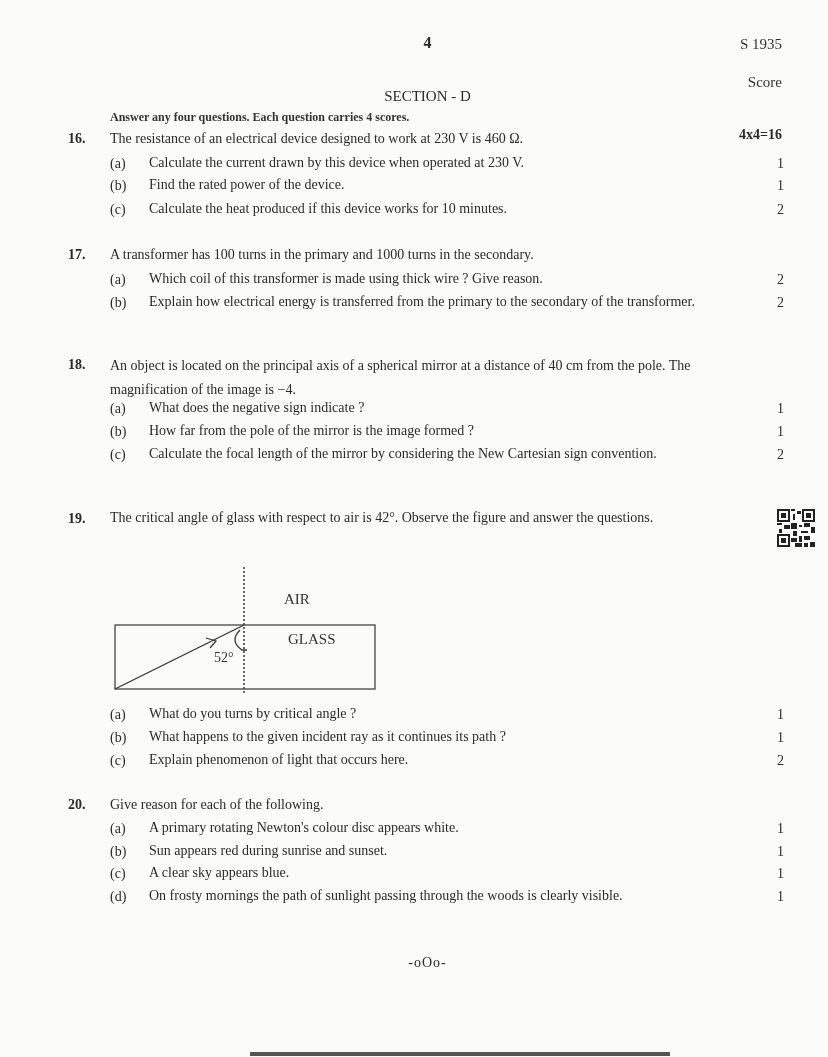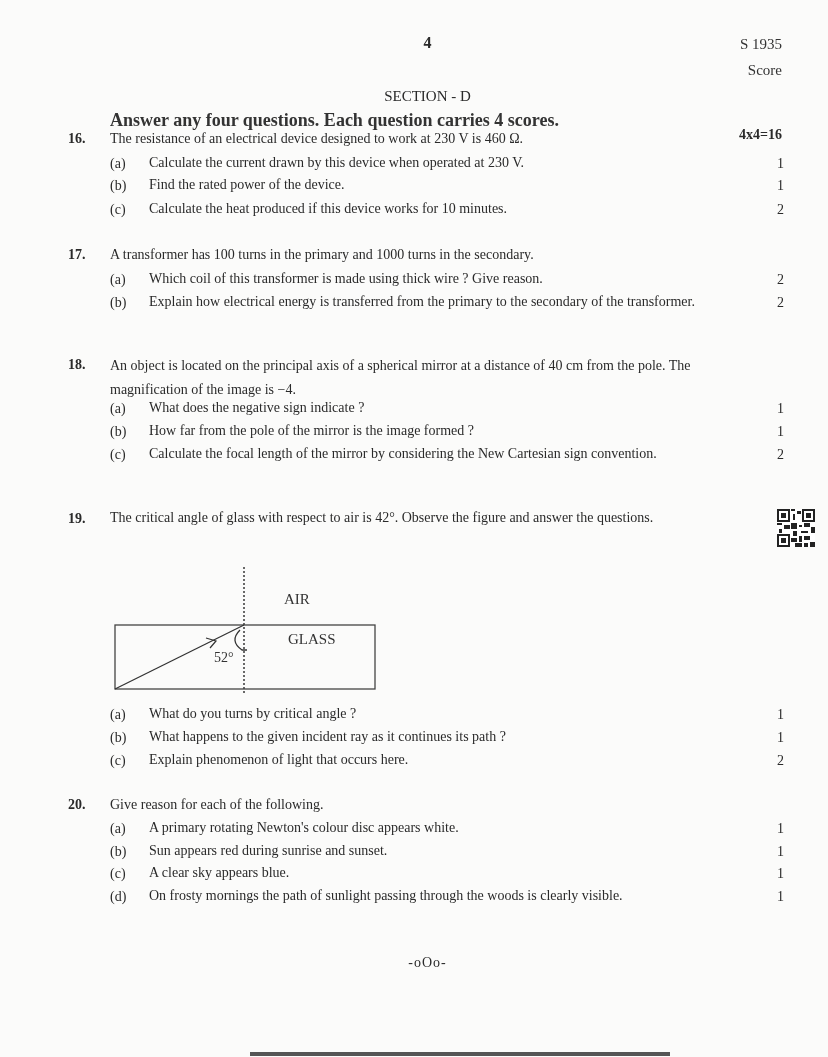--- a/index.html
+++ b/index.html
@@ -3,23 +3,23 @@
 <meta charset="utf-8">
 <style>
   html, body { margin: 0; padding: 0; }
   body {
     width: 828px; height: 1057px; background: #fbfbfa; position: relative; overflow: hidden;
     font-family: "Liberation Serif", "DejaVu Serif", serif; color: #2a2a2a;
   }
   .abs { position: absolute; }
   .hdr-page { left: 0; width: 855px; top: 34px; text-align: center; font-size: 16px; font-weight: bold; }
   .hdr-code { right: 46px; top: 36px; font-size: 15px; font-weight: normal; color: #333; }
-  .hdr-score { right: 46px; top: 62px; font-size: 15px; color: #333; }
+  .hdr-score { right: 46px; top: 74px; font-size: 15px; color: #333; }
   .sec-title { left: 0; width: 855px; top: 88px; text-align: center; font-size: 15px; }
-  .instr { left: 110px; top: 110px; font-size: 18px; font-weight: bold; color: #333; }
+  .instr { left: 110px; top: 110px; font-size: 12px; font-weight: bold; color: #333; }
   .instr-marks { right: 46px; top: 127px; font-size: 14px; font-weight: bold; }
 
   .q { position: absolute; left: 0; width: 828px; font-size: 14px; line-height: 22px; }
   .q .num { position: absolute; left: 68px; font-weight: bold; }
   .q .stem { position: absolute; left: 110px; width: 640px; }
   .q .sub { position: absolute; left: 110px; width: 640px; }
   .q .sub .lbl { position: absolute; left: 0; width: 36px; }
   .q .sub .txt { position: absolute; left: 39px; width: 595px; line-height: 20px; }
   .q .sub .mk { position: absolute; left: 662px; width: 12px; text-align: right; }
 

